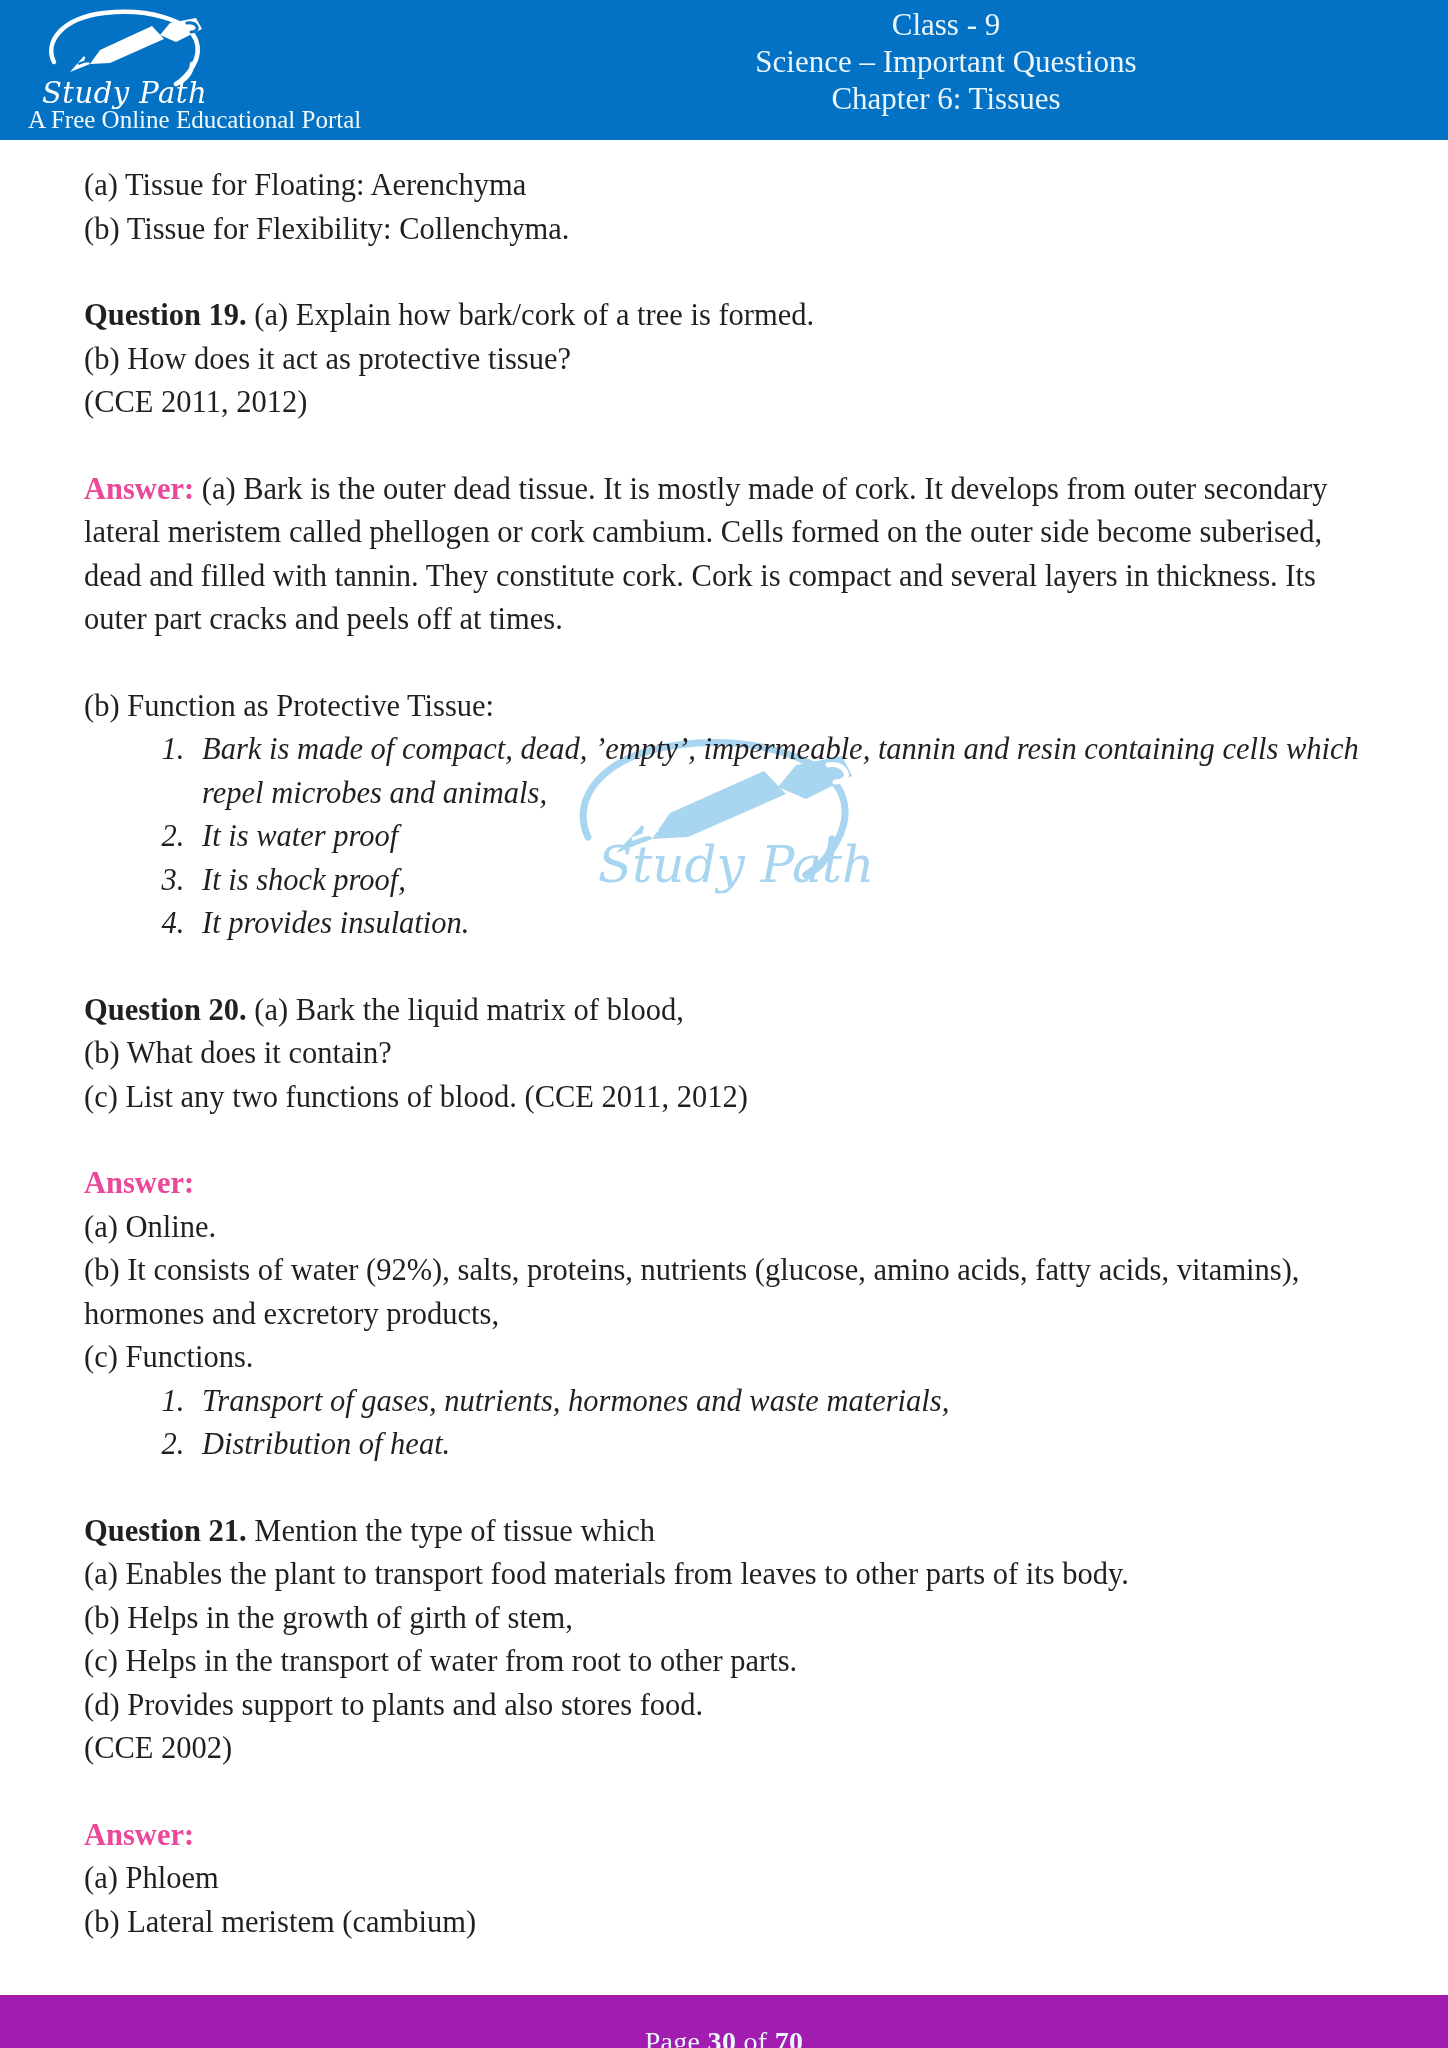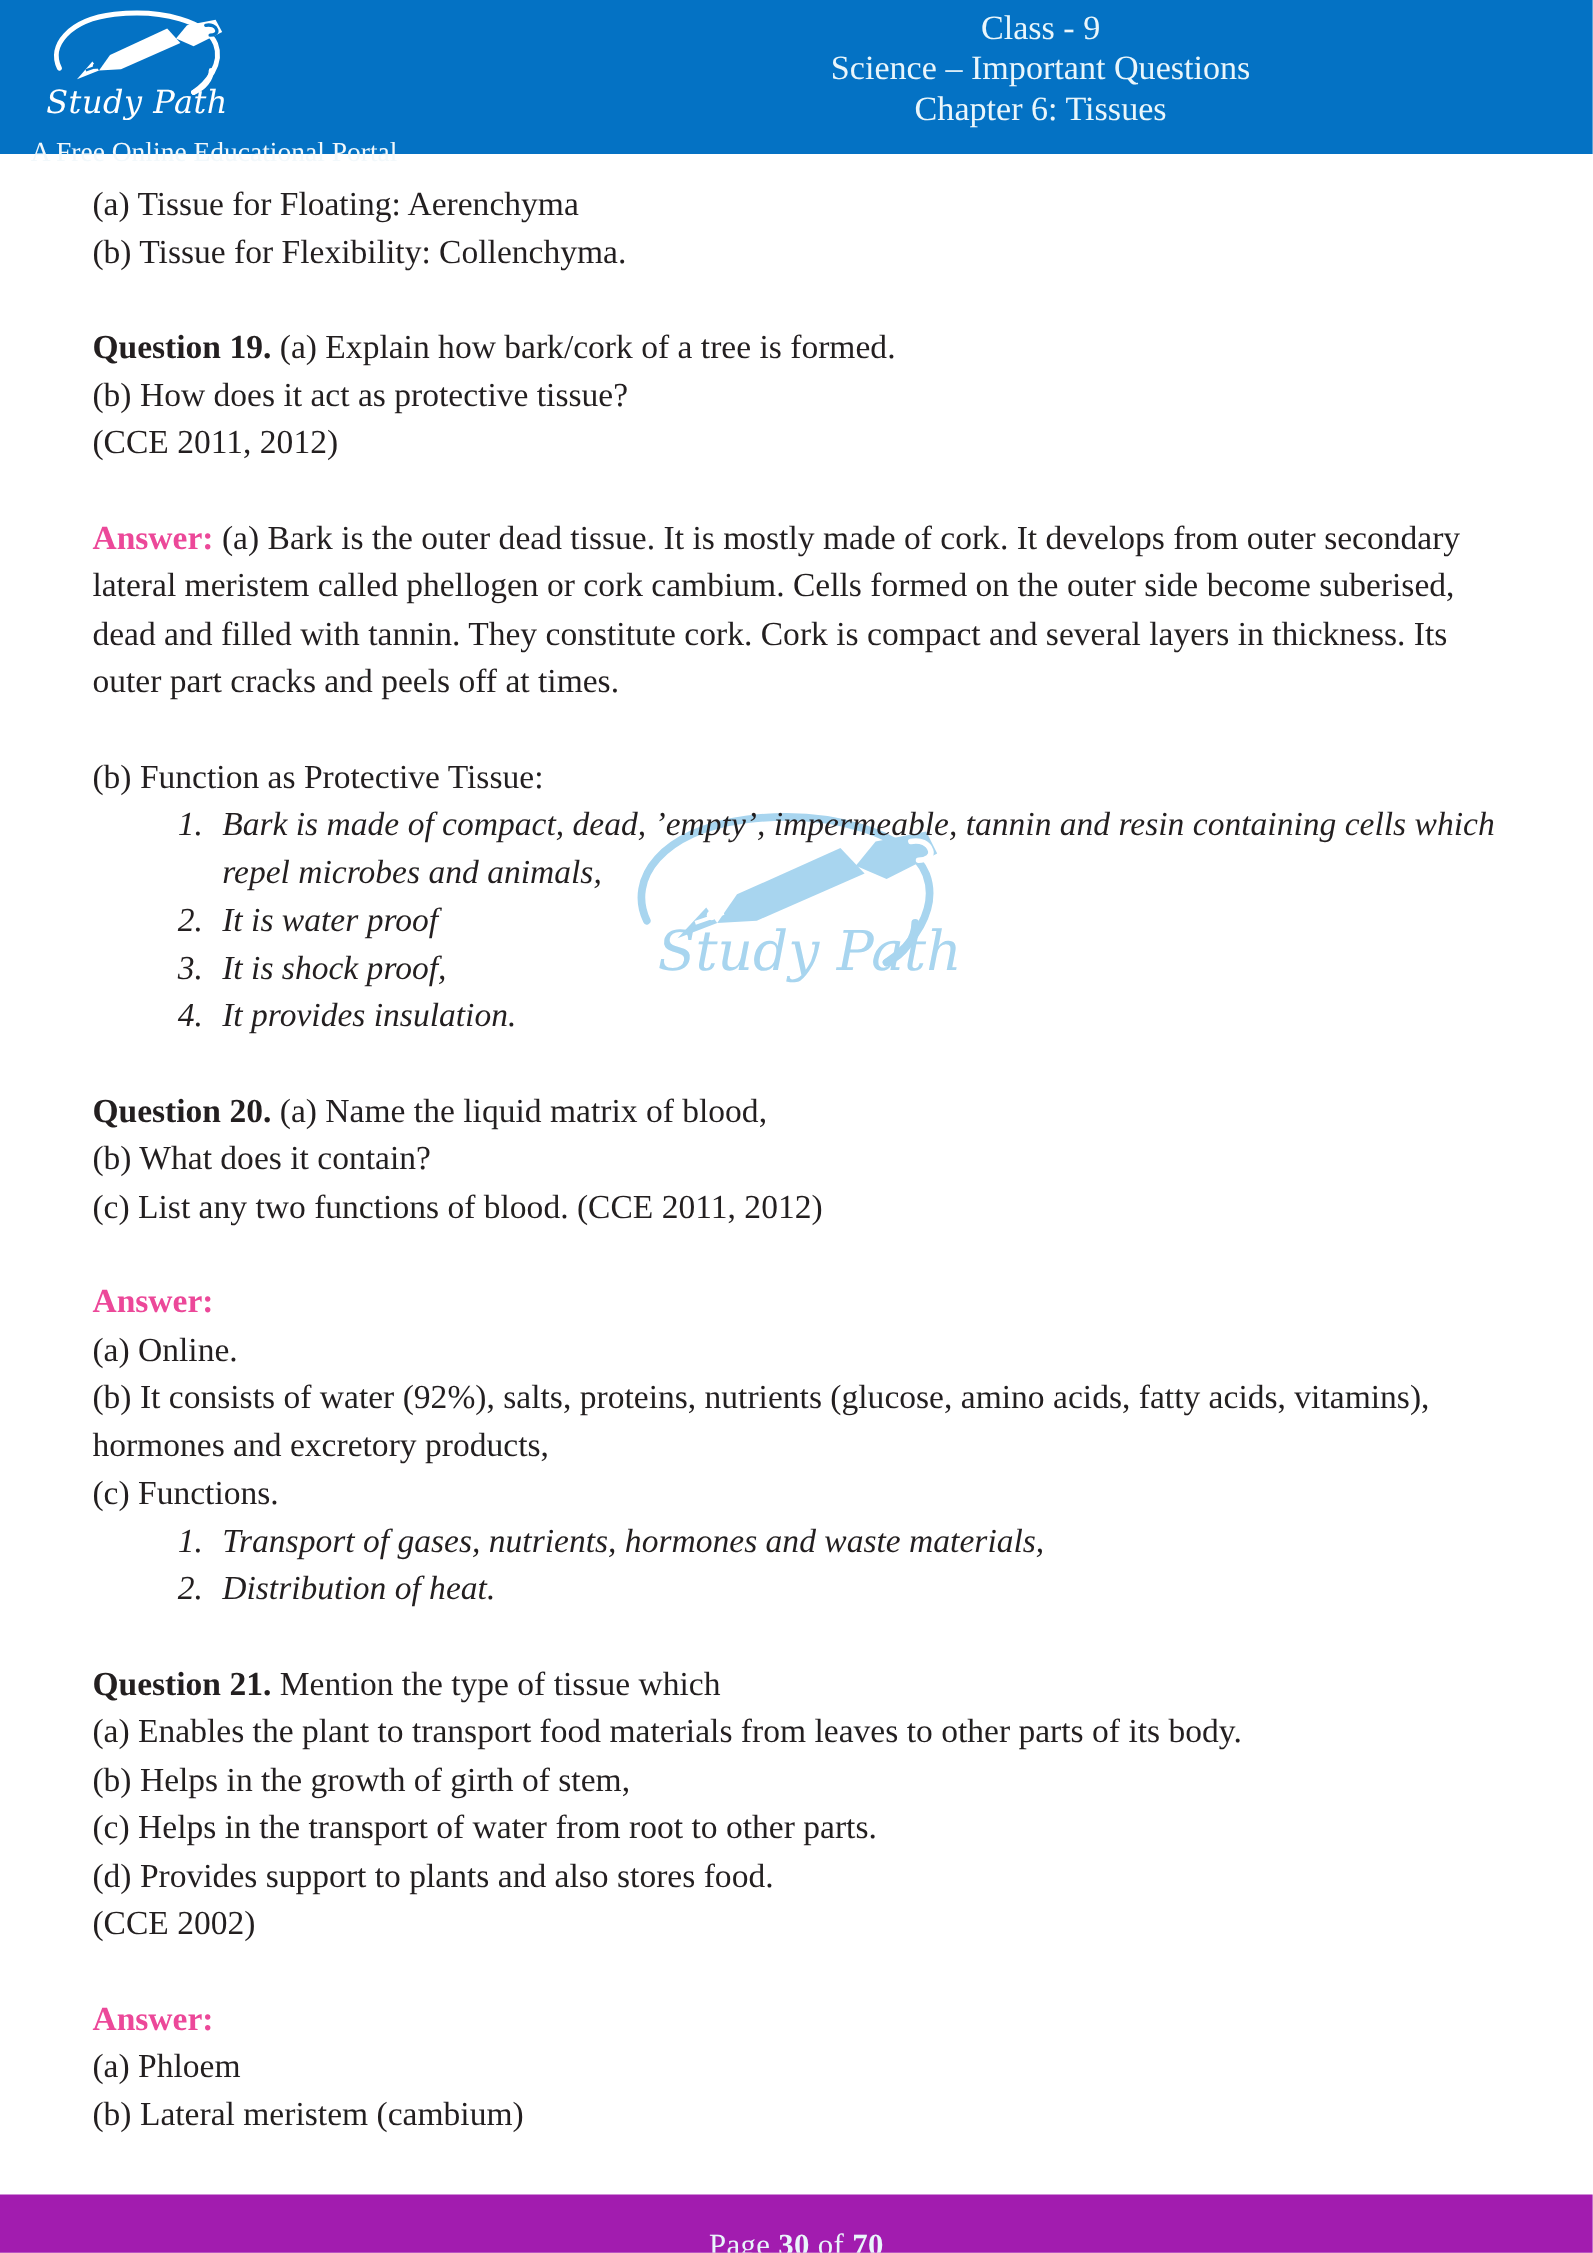--- a/index.html
+++ b/index.html
@@ -47,21 +47,21 @@
     font-family: "DejaVu Serif", serif;
     font-style: italic;
     font-size: 29px;
     color: #ffffff;
     letter-spacing: 0.5px;
     white-space: nowrap;
   }
   .logo-tagline {
     position: absolute;
     left: 14px;
-    top: 121px;
+    top: 102px;
     font-family: "Liberation Serif", serif;
     font-size: 25px;
     color: #f2f8fb;
     white-space: nowrap;
   }
   .header-titles {
     position: absolute;
     left: 424px;
     top: 6px;
     width: 1044px;
@@ -236,21 +236,21 @@
     <p class="para">(b) Function as Protective Tissue:</p>
     <ol class="numlist">
       <li>Bark is made of compact, dead, ’empty’, impermeable, tannin and resin containing cells which repel microbes and animals,</li>
       <li>It is water proof</li>
       <li>It is shock proof,</li>
       <li>It provides insulation.</li>
     </ol>
 
     <div class="spacer"></div>
 
-    <p class="para"><span class="q-label">Question 20.</span><span> (a) Name the liquid matrix of blood,</span></p>
+    <p class="para"><span class="q-label">Question 20.</span><span> (a) Bark the liquid matrix of blood,</span></p>
     <p class="para">(b) What does it contain?</p>
     <p class="para">(c) List any two functions of blood. (CCE 2011, 2012)</p>
 
     <div class="spacer"></div>
 
     <p class="para"><span class="ans-label">Answer:</span></p>
     <p class="para">(a) Online.</p>
     <p class="para">(b) It consists of water (92%), salts, proteins, nutrients (glucose, amino acids, fatty acids, vitamins), hormones and excretory products,</p>
     <p class="para">(c) Functions.</p>
     <ol class="numlist">

